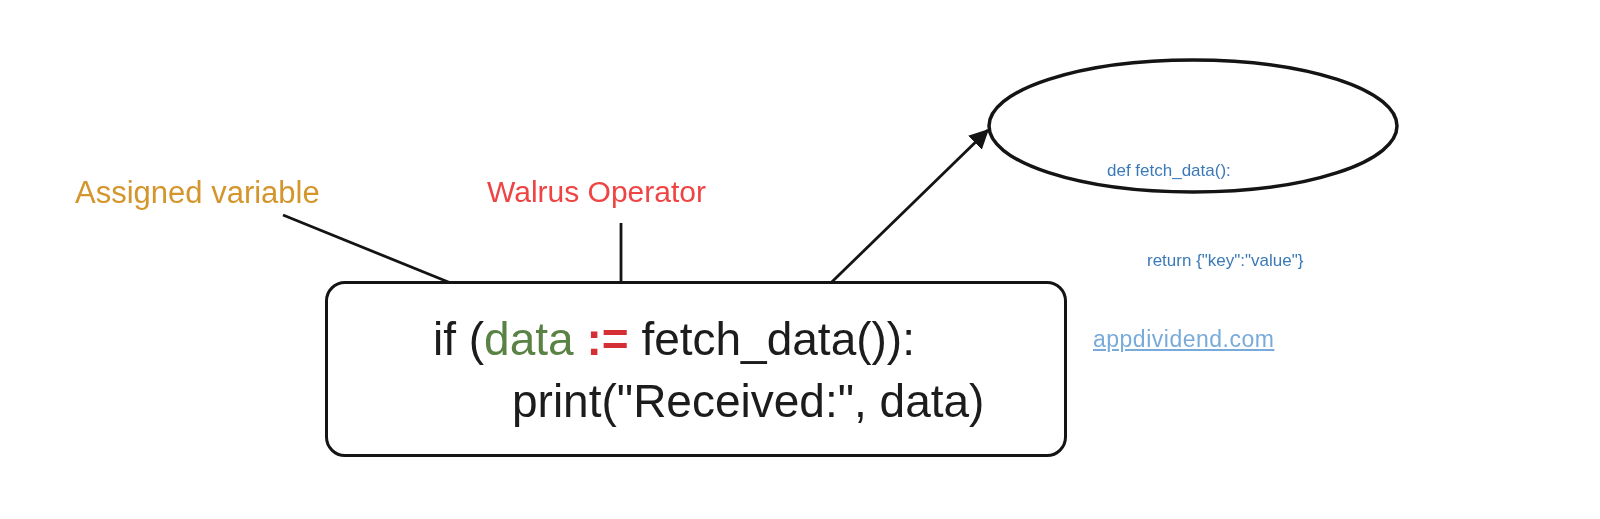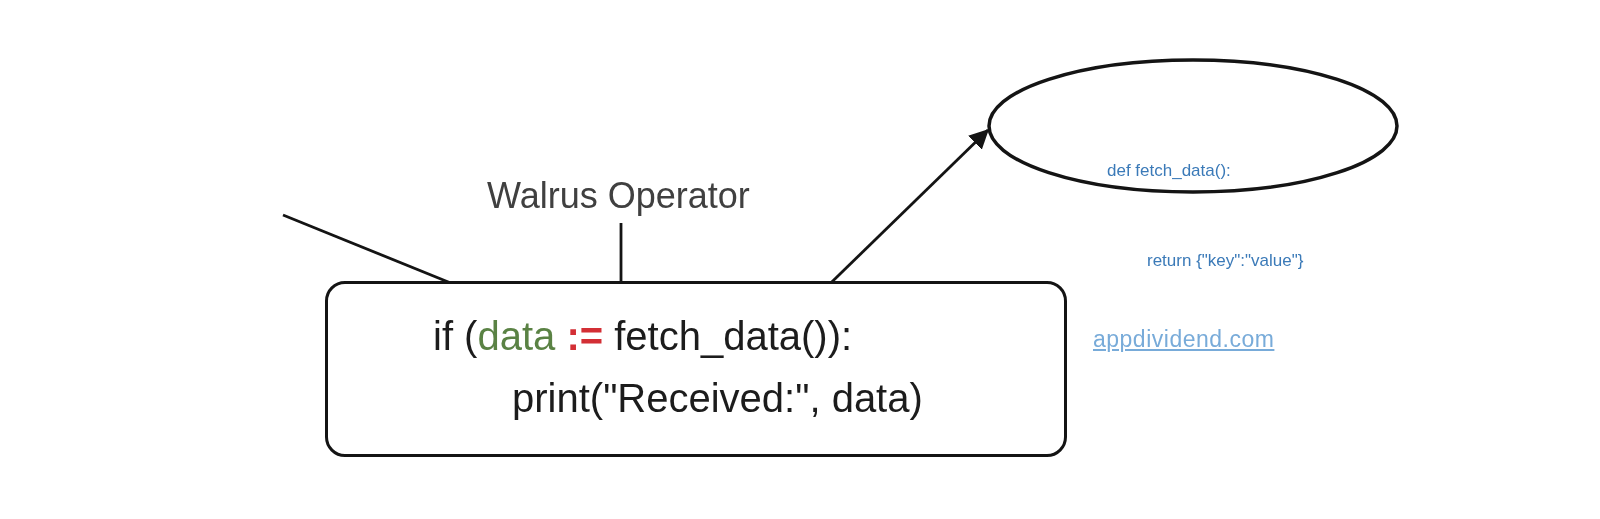--- a/index.html
+++ b/index.html
@@ -24,36 +24,36 @@
   .txt { position: absolute; z-index: 2; white-space: pre; }
 
   .label-assigned {
     left: 75px; top: 174px;
     font-size: 31px; line-height: 1.2;
     color: #D4952C;
   }
 
   .label-walrus {
     left: 487px; top: 174px;
-    font-size: 36px; line-height: 1.2;
-    color: #404040;
+    font-size: 30px; line-height: 1.2;
+    color: #ef4444;
   }
 
   .code-box {
     position: absolute;
     left: 325px; top: 281px;
     width: 742px; height: 176px;
     border: 3.5px solid #141414;
     border-radius: 20px;
     background: #ffffff;
     z-index: 1;
   }
 
   .code-line {
-    font-size: 40px;
+    font-size: 46px;
     line-height: 1.2;
     color: #1C1C1C;
     z-index: 2;
   }
   .code-line1 { left: 433px; top: 312px; }
   .code-line2 { left: 512px; top: 374px; }
 
   .code-var { color: #5A8244; }
   .code-op  { color: #D32F35; font-weight: bold; }
 
@@ -93,20 +93,21 @@
 
     <ellipse cx="1193" cy="126" rx="204" ry="66" fill="#ffffff" stroke="#141414" stroke-width="3.5"></ellipse>
 
     <line x1="283" y1="215" x2="505" y2="305" stroke="#141414" stroke-width="2.8" marker-end="url(#arrowhead)"></line>
 
     <line x1="621" y1="223" x2="621" y2="320" stroke="#141414" stroke-width="2.8" marker-end="url(#arrowhead)"></line>
 
     <line x1="803" y1="310" x2="988" y2="130" stroke="#141414" stroke-width="2.8" marker-end="url(#arrowhead)"></line>
   </svg>
 
+  <div class="txt label-assigned">Assigned variable</div>
 
   <div class="txt label-walrus">Walrus Operator</div>
 
   <div class="code-box"></div>
 
   <div class="txt code-line code-line1"><span>if (</span><span class="code-var">data</span><span class="code-op"> := </span><span>fetch_data()):</span></div>
 
   <div class="txt code-line code-line2">print("Received:", data)</div>
 
   <div class="txt ellipse-code">

